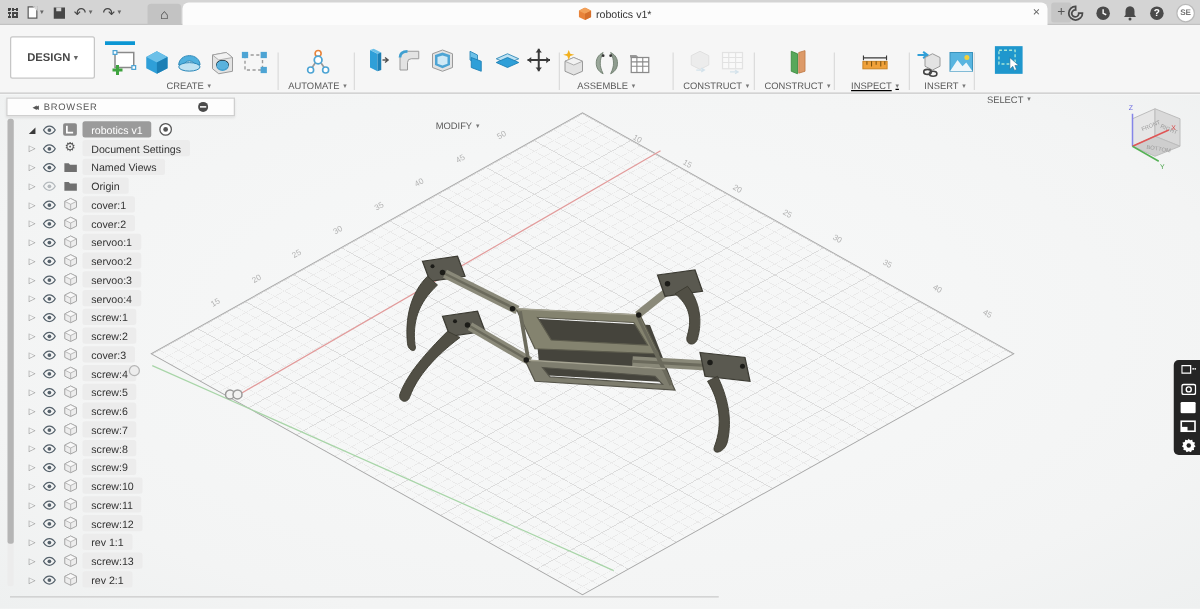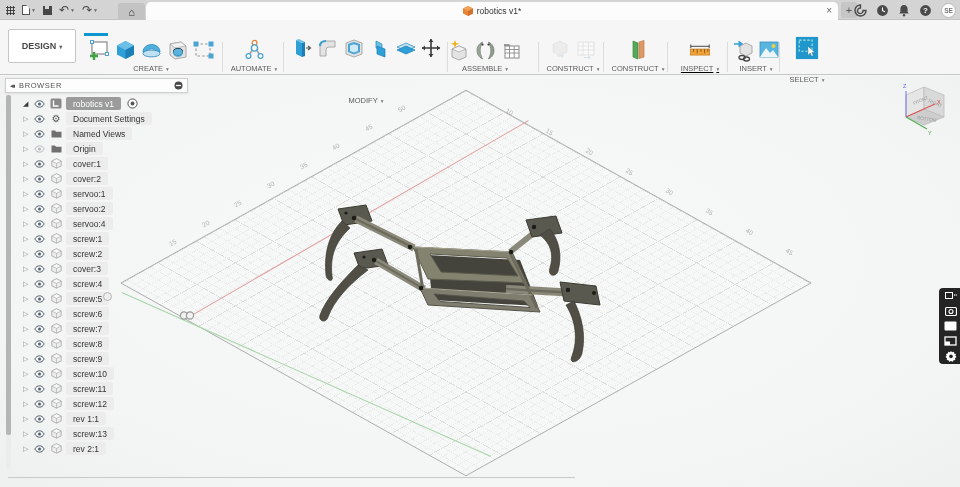--- a/index.html
+++ b/index.html
@@ -72,21 +72,21 @@
   .viewcube { position:absolute; left:893px; top:4px; z-index:6; cursor:pointer; }
 
   
   .sidebar-dark { position:absolute; right:0; top:212px; width:21px; height:76px; background:#242424; border-radius:4px 0 0 4px; z-index:7; display:flex; flex-direction:column; align-items:center; justify-content:space-between; padding:3px 0 3px 2px; }
   .sd-ico { width:13px; height:11px; display:flex; align-items:center; justify-content:center; cursor:pointer; }
 
   .timeline-line { position:absolute; left:8px; top:401px; width:567px; height:1px; background:#c9c9c9; z-index:2; }
 
   
   .browser { position:absolute; left:5px; top:2px; width:183px; z-index:10; }
-  .bheader { width:100%; height:15px; background:#fdfdfd; border:1px solid #cfcfcf; display:flex; align-items:center; padding:0 4px; box-shadow:0 1px 2px rgba(0,0,0,.08); }
+  .bheader { width:100%; height:15px; background:#fdfdfd; border:1px solid #cfcfcf; display:flex; align-items:center; padding:0 20px; box-shadow:0 1px 2px rgba(0,0,0,.08); }
   .bheader .coll { font-size:7px; color:#555; letter-spacing:-2px; margin-right:6px; cursor:pointer; }
   .bheader .btitle { font-size:7.5px; color:#555; letter-spacing:.6px; flex:1; }
   .bscroll { position:absolute; left:1px; top:17px; width:5px; height:374px; background:#ececec; border-radius:2px; }
   .bthumb { position:absolute; left:0; top:0; width:5px; height:340px; background:#b5b5b5; border-radius:2px; cursor:pointer; }
   .brows { position:absolute; left:8px; top:18px; width:174px; }
   .brow { height:15px; display:flex; align-items:center; gap:4px; padding-left:10px; cursor:pointer; }
   .brow .tri { font-size:7px; color:#888; width:7px; }
   .brow .tri-root { display:none; font-size:7px; color:#3a3a3a; width:7px; }
   .brow.root .tri-root { display:inline-block; }
   .brow .eye { display:inline-flex; width:12px; }
@@ -739,20 +739,40 @@
             </svg>
           </span>
 
           <span class="ric ric-cube">
             <svg width="11" height="11" viewBox="0 0 11 11">
               <polygon points="5.5,0.8 10.2,3.1 10.2,7.9 5.5,10.2 0.8,7.9 0.8,3.1" fill="#ededed" stroke="#a5a5a5" stroke-width=".8"></polygon>
               <polygon points="5.5,0.8 10.2,3.1 5.5,5.4 0.8,3.1" fill="#f8f8f8" stroke="#a5a5a5" stroke-width=".6"></polygon>
               <line x1="5.5" y1="5.4" x2="5.5" y2="10.2" stroke="#a5a5a5" stroke-width=".6"></line>
             </svg>
           </span>
+          <span class="pill">servoo:3</span>
+
+        </div>
+        <div class="brow ic-cube">
+          <span class="tri">▷</span>
+
+          <span class="eye">
+            <svg width="11" height="8" viewBox="0 0 11 8">
+              <path d="M.8 4 C2.2 1.6 3.7 .8 5.5 .8 C7.3 .8 8.8 1.6 10.2 4 C8.8 6.4 7.3 7.2 5.5 7.2 C3.7 7.2 2.2 6.4 .8 4 Z" fill="none" stroke="#55616b" stroke-width="1"></path>
+              <circle cx="5.5" cy="4" r="1.5" fill="#55616b"></circle>
+            </svg>
+          </span>
+
+          <span class="ric ric-cube">
+            <svg width="11" height="11" viewBox="0 0 11 11">
+              <polygon points="5.5,0.8 10.2,3.1 10.2,7.9 5.5,10.2 0.8,7.9 0.8,3.1" fill="#ededed" stroke="#a5a5a5" stroke-width=".8"></polygon>
+              <polygon points="5.5,0.8 10.2,3.1 5.5,5.4 0.8,3.1" fill="#f8f8f8" stroke="#a5a5a5" stroke-width=".6"></polygon>
+              <line x1="5.5" y1="5.4" x2="5.5" y2="10.2" stroke="#a5a5a5" stroke-width=".6"></line>
+            </svg>
+          </span>
           <span class="pill">servoo:4</span>
 
         </div>
         <div class="brow ic-cube">
           <span class="tri">▷</span>
 
           <span class="eye">
             <svg width="11" height="8" viewBox="0 0 11 8">
               <path d="M.8 4 C2.2 1.6 3.7 .8 5.5 .8 C7.3 .8 8.8 1.6 10.2 4 C8.8 6.4 7.3 7.2 5.5 7.2 C3.7 7.2 2.2 6.4 .8 4 Z" fill="none" stroke="#55616b" stroke-width="1"></path>
               <circle cx="5.5" cy="4" r="1.5" fill="#55616b"></circle>

